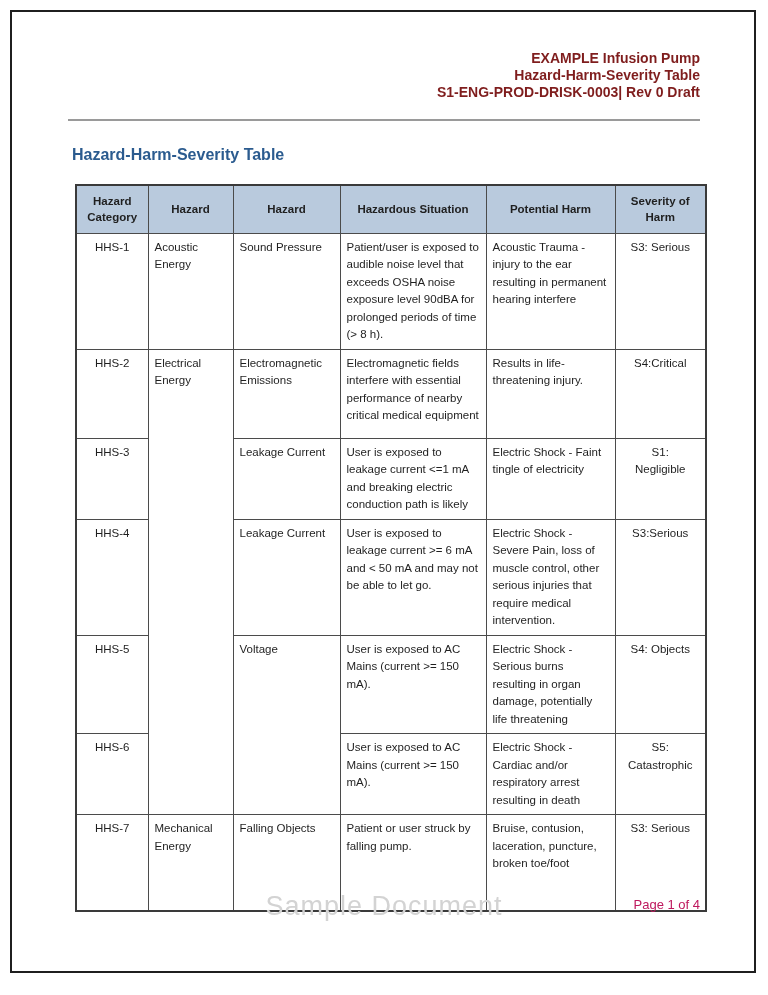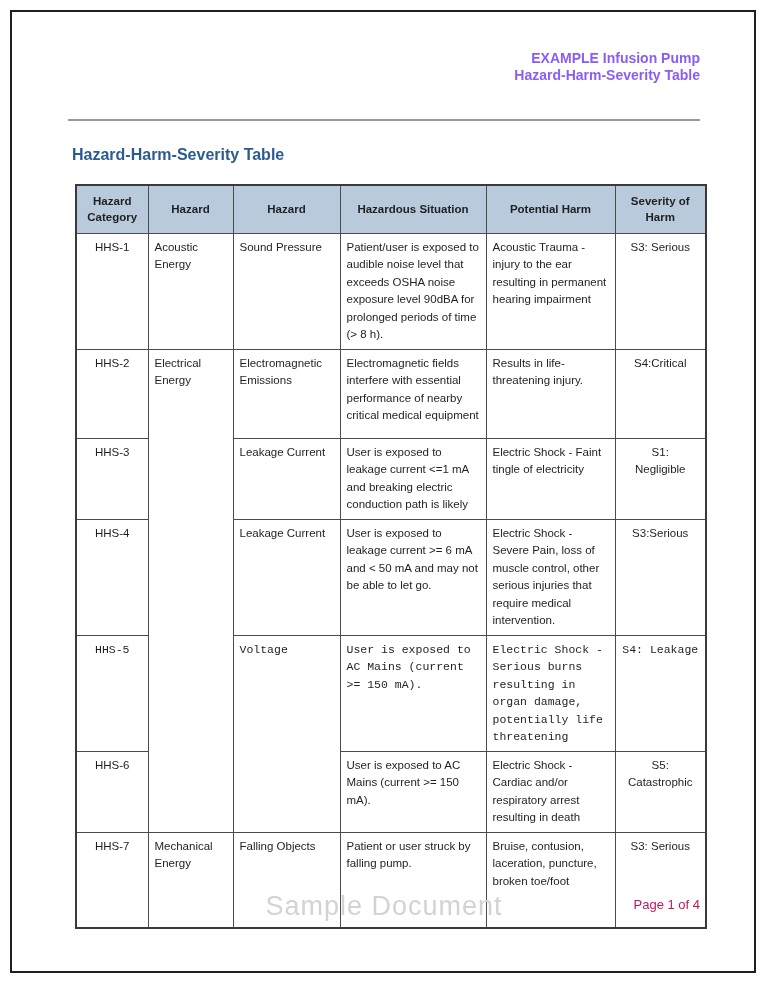--- a/index.html
+++ b/index.html
@@ -1,45 +1,46 @@
 <!DOCTYPE html>
 <html><head>
 <meta charset="utf-8">
 <style>
   html,body{margin:0;padding:0;background:#fff;}
   body{width:768px;height:995px;position:relative;font-family:"Liberation Sans",sans-serif;overflow:hidden;}
   .page-border{position:absolute;left:10px;top:10px;width:742px;height:959px;border:2px solid #1f1f1f;background:#ffffff;}
-  .doc-header{position:absolute;top:50px;right:68px;text-align:right;color:#8b5cf6;font-weight:bold;font-size:14px;line-height:17px;}
+  .doc-header{position:absolute;top:50px;right:68px;text-align:right;color:#7f1d1d;font-weight:bold;font-size:14px;line-height:17px;}
   .header-rule{position:absolute;top:119px;left:68px;width:632px;height:2px;background:#9a9a9a;}
   .section-title{position:absolute;top:146px;left:72px;font-size:16px;font-weight:bold;color:#2b5b8f;}
   table.hhs{position:absolute;top:184px;left:75px;width:630px;border-collapse:collapse;table-layout:fixed;font-size:11.5px;line-height:17.5px;color:#1f1f1f;border:2px solid #3a3a3a;}
   table.hhs col.c1{width:72px;}
   table.hhs col.c2{width:85px;}
   table.hhs col.c3{width:107px;}
   table.hhs col.c4{width:146px;}
   table.hhs col.c5{width:129px;}
   table.hhs col.c6{width:91px;}
   table.hhs th, table.hhs td{border:1px solid #4b4b4b;padding:5px 6px;vertical-align:top;}
   table.hhs th{background:#b9cadd;font-weight:bold;text-align:center;vertical-align:middle;font-size:11.5px;line-height:16px;padding:6px 4px;}
   table.hhs td.center{text-align:center;}
   table.hhs td.severity{text-align:center;white-space:pre-line;}
   tr.hrow{height:48px;}
   tr.r1{height:109px;} tr.r2{height:89px;} tr.r3{height:76px;} tr.r4{height:112px;}
-  tr.r5{height:88px;font-family:Liberation Mono, monospace;} tr.r6{height:78px;} tr.r7{height:96px;}
+  tr.r5{height:88px;} tr.r6{height:78px;} tr.r7{height:96px;}
   .watermark{position:absolute;top:891px;left:68px;width:632px;text-align:center;font-size:27px;font-weight:normal;color:#d3d3d3;letter-spacing:1px;}
   .page-number{position:absolute;top:897px;right:68px;font-size:13px;color:#be185d;}
 </style>
 </head>
 <body>
 
 <div class="page-border"></div>
 
 <div class="doc-header">
   <div>EXAMPLE Infusion Pump</div>
   <div>Hazard-Harm-Severity Table</div>
+  <div>S1-ENG-PROD-DRISK-0003| Rev 0 Draft</div>
 </div>
 
 <div class="header-rule"></div>
 
 <div class="section-title">Hazard-Harm-Severity Table</div>
 
 <table class="hhs">
   <colgroup>
     <col class="c1">
       <col class="c2">
@@ -55,21 +56,21 @@
     <th>Hazard</th>
     <th>Hazardous Situation</th>
     <th>Potential Harm</th>
     <th>Severity of Harm</th>
   </tr>
   <tr class="r1">
     <td class="center">HHS-1</td>
     <td>Acoustic Energy</td>
     <td>Sound Pressure</td>
     <td>Patient/user is exposed to audible noise level that exceeds OSHA noise exposure level 90dBA for prolonged periods of time (&gt; 8 h).</td>
-    <td>Acoustic Trauma - injury to the ear resulting in permanent hearing impairment</td>
+    <td>Acoustic Trauma - injury to the ear resulting in permanent hearing interfere</td>
     <td class="severity">S3: Serious</td>
   </tr>
   <tr class="r2">
     <td class="center">HHS-2</td>
     <td rowspan="5">Electrical Energy</td>
     <td>Electromagnetic Emissions</td>
     <td>Electromagnetic fields interfere with essential performance of nearby critical medical equipment</td>
     <td>Results in life-threatening injury.</td>
     <td class="severity">S4:Critical</td>
   </tr>
@@ -86,21 +87,21 @@
     <td>Leakage Current</td>
     <td>User is exposed to leakage current &gt;= 6 mA and &lt; 50 mA and may not be able to let go.</td>
     <td>Electric Shock - Severe Pain, loss of muscle control, other serious injuries that require medical intervention.</td>
     <td class="severity">S3:Serious</td>
   </tr>
   <tr class="r5">
     <td class="center">HHS-5</td>
     <td rowspan="2">Voltage</td>
     <td>User is exposed to AC Mains (current &gt;= 150 mA).</td>
     <td>Electric Shock - Serious burns resulting in organ damage, potentially life threatening</td>
-    <td class="severity">S4: Leakage</td>
+    <td class="severity">S4: Objects</td>
   </tr>
   <tr class="r6">
     <td class="center">HHS-6</td>
     <td>User is exposed to AC Mains (current &gt;= 150 mA).</td>
     <td>Electric Shock - Cardiac and/or respiratory arrest resulting in death</td>
     <td class="severity">S5:
 Catastrophic</td>
   </tr>
   <tr class="r7">
     <td class="center">HHS-7</td>

